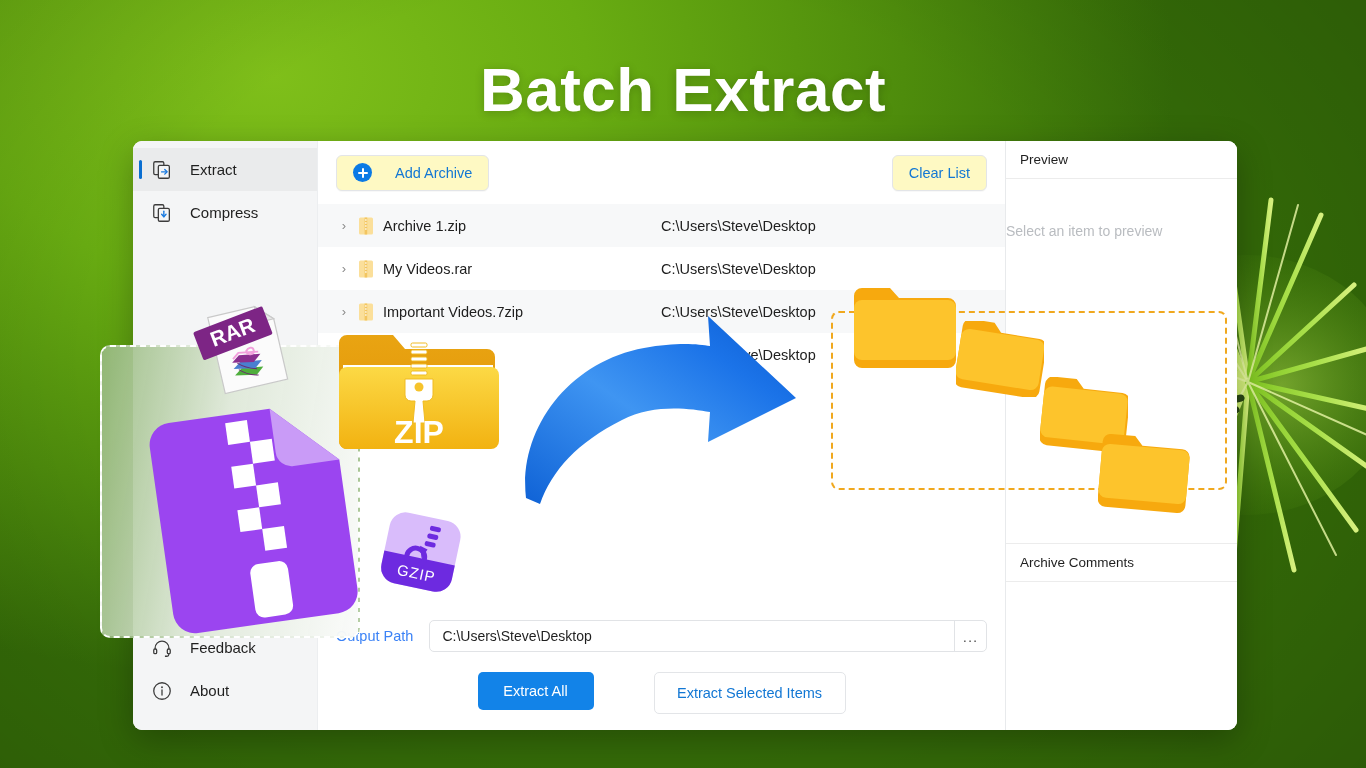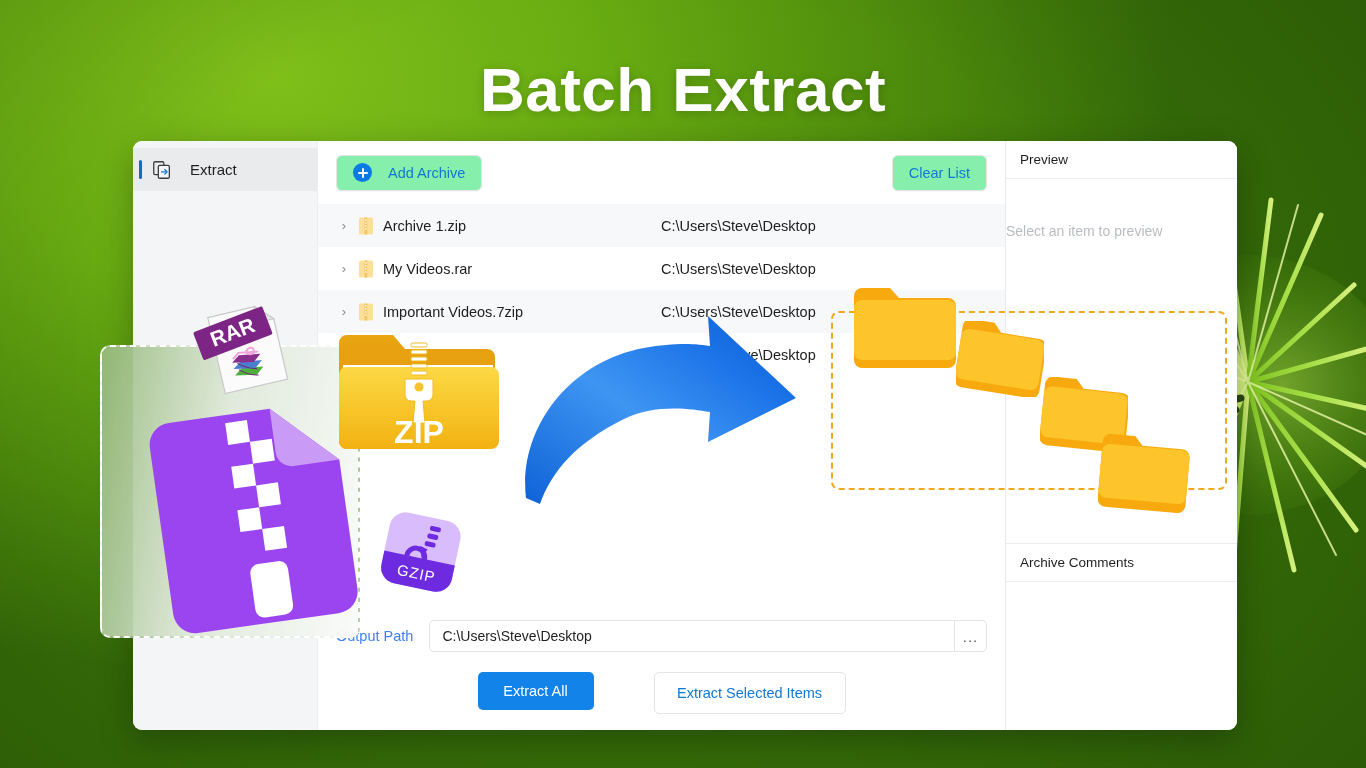--- a/index.html
+++ b/index.html
@@ -70,24 +70,24 @@
   #center {
     flex: 1 1 auto; display: flex; flex-direction: column;
     background: #ffffff; position: relative; min-width: 0;
   }
   #toolbar {
     height: 63px; flex: 0 0 63px;
     display: flex; align-items: center; justify-content: space-between;
     padding: 0 18px 0 18px;
   }
   .tb-btn {
-    display: inline-flex; align-items: center; gap: 16px;
+    display: inline-flex; align-items: center; gap: 23px;
     height: 36px; padding: 0 16px;
     border: 1px solid #e3e5e8; border-radius: 6px;
-    background: #86efac; color: #1277d4; font-size: 14.5px; cursor: pointer;
+    background: #fef9c3; color: #1277d4; font-size: 14.5px; cursor: pointer;
     box-shadow: 0 1px 1px rgba(0,0,0,.03);
   }
   .plus-circle {
     width: 19px; height: 19px; border-radius: 50%;
     background: #0b7ae5; position: relative; flex: 0 0 19px;
   }
   .plus-circle::before, .plus-circle::after {
     content: ""; position: absolute; background: #fff; border-radius: 1px;
   }
   .plus-circle::before { left: 4.5px; top: 8.5px; width: 10px; height: 2px; }
@@ -250,23 +250,51 @@
     <div class="nav-item active">
       <svg class="nav-icon" viewBox="0 0 24 24" fill="none" stroke="#3c3c3c" stroke-width="1.4">
         <rect x="3" y="3" width="11" height="14" rx="1.5"></rect>
         <rect x="8" y="7" width="12" height="14" rx="1.5" fill="#f4f5f6"></rect>
         <path d="M11 14h6" stroke="#1a7ae0" stroke-width="1.5"></path>
         <path d="M15 11.5l2.6 2.5-2.6 2.5" stroke="#1a7ae0" stroke-width="1.5" stroke-linecap="round" stroke-linejoin="round"></path>
       </svg>
       <span>Extract</span>
     </div>
 
+    <div class="nav-item">
+      <svg class="nav-icon" viewBox="0 0 24 24" fill="none" stroke="#3c3c3c" stroke-width="1.4">
+        <rect x="3" y="3" width="11" height="14" rx="1.5"></rect>
+        <rect x="8" y="7" width="12" height="14" rx="1.5" fill="#f4f5f6"></rect>
+        <path d="M14 10v6" stroke="#1a7ae0" stroke-width="1.5" stroke-linecap="round"></path>
+        <path d="M11.6 13.4L14 16l2.4-2.6" stroke="#1a7ae0" stroke-width="1.5" stroke-linecap="round" stroke-linejoin="round"></path>
+      </svg>
+      <span>Compress</span>
+    </div>
 
     <div class="nav-spacer"></div>
 
+    <div id="nav-bottom">
+      <div class="nav-item">
+        <svg class="nav-icon" viewBox="0 0 24 24" fill="none" stroke="#3c3c3c" stroke-width="1.4">
+          <path d="M4.5 14v-2a7.5 7.5 0 0115 0v2"></path>
+          <rect x="3" y="13" width="3.2" height="5.2" rx="1.4"></rect>
+          <rect x="17.8" y="13" width="3.2" height="5.2" rx="1.4"></rect>
+          <path d="M19.4 18.2v.8a2 2 0 01-2 2h-2.2"></path>
+        </svg>
+        <span>Feedback</span>
+      </div>
+      <div class="nav-item">
+        <svg class="nav-icon" viewBox="0 0 24 24" fill="none" stroke="#3c3c3c" stroke-width="1.4">
+          <circle cx="12" cy="12" r="9"></circle>
+          <path d="M12 10.8v5.6" stroke-linecap="round"></path>
+          <circle cx="12" cy="7.9" r="1" fill="#3c3c3c" stroke="none"></circle>
+        </svg>
+        <span>About</span>
+      </div>
+    </div>
   </div>
 
   <div id="center">
 
     <div id="toolbar">
       <button class="tb-btn">
         <span class="plus-circle"></span>
         <span>Add Archive</span>
       </button>
       <button class="tb-btn">

